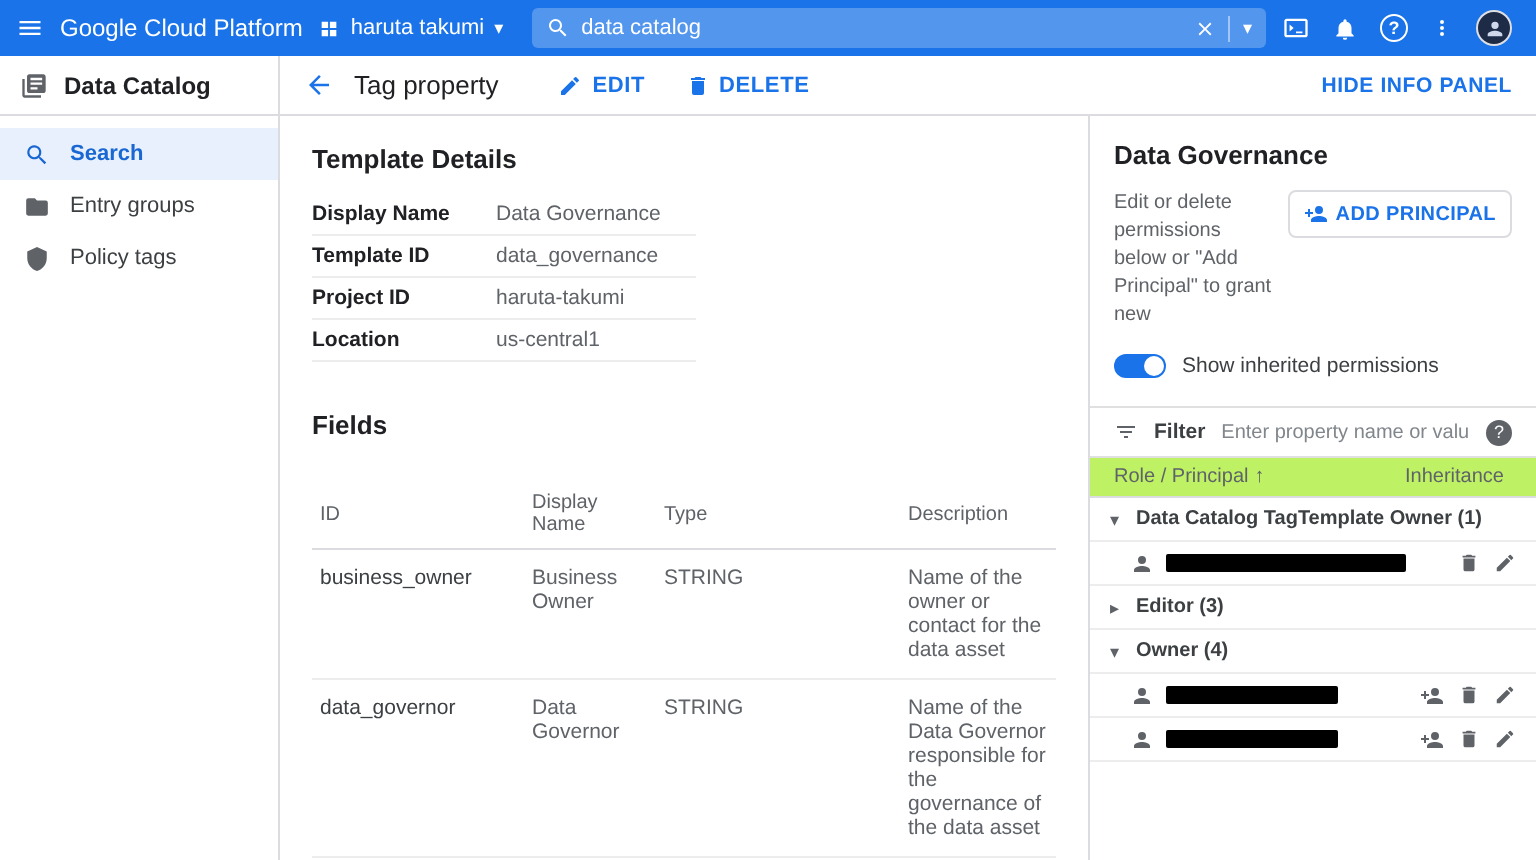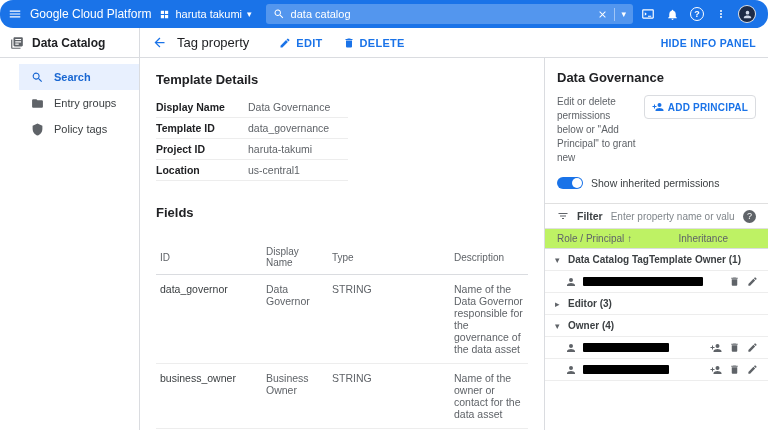--- a/index.html
+++ b/index.html
@@ -3,21 +3,21 @@
 <meta charset="utf-8">
 <style>
   * { margin:0; padding:0; box-sizing:border-box; }
   html,body { width:768px; height:430px; overflow:hidden; background:#fff;
     font-family:"Liberation Sans", sans-serif; color:#202124; }
   svg { display:block; }
   button { font-family:inherit; }
 
   
   .appbar { height:28px; background:#1a73e8; color:#fff; display:flex; align-items:center;
-    padding:0 8px; gap:8px;border-radius:13px; }
+    padding:0 8px; gap:8px; }
   .icon-btn { background:transparent; border:none; color:inherit; display:flex; align-items:center;
     justify-content:center; cursor:pointer; padding:0; }
   .brand { font-size:12px; white-space:nowrap; }
   .project-sel { display:flex; align-items:center; gap:5px; font-size:11px; cursor:pointer; white-space:nowrap; }
   .caret-glyph { font-size:9px; line-height:1; }
   .search-wrap { flex:1; max-width:390px; height:20px; background:rgba(255,255,255,.25); border-radius:3px;
     display:flex; align-items:center; gap:6px; padding:0 7px; margin-left:6px; }
   .search-input { flex:1; min-width:0; background:transparent; border:none; outline:none; color:#fff; font-size:11px; }
   .search-divider { width:1px; height:13px; background:rgba(255,255,255,.45); }
   .appbar-right { margin-left:auto; display:flex; align-items:center; gap:11px; padding-right:4px; }
@@ -28,21 +28,21 @@
 
   
   .frame { display:flex; height:402px; }
 
   
   .sidebar { width:140px; flex:none; border-right:1px solid #dadce0; display:flex; flex-direction:column; background:#fff; }
   .sidebar-head { height:30px; flex:none; display:flex; align-items:center; gap:8px; padding:0 10px;
     border-bottom:1px solid #dadce0; font-size:12px; font-weight:bold; color:#202124; }
   .nav { padding:6px 0; }
   .nav-item { height:26px; display:flex; align-items:center; gap:10px; padding:0 12px; font-size:11px;
-    color:#3c4043; cursor:pointer;margin-left:19px; }
+    color:#3c4043; cursor:pointer; }
   .nav-item .nicon { color:#5f6368; flex:none; }
   .nav-item.active { background:#e8f0fe; color:#1967d2; font-weight:bold; }
   .nav-item.active .nicon { color:#1967d2; }
 
   
   .work { flex:1; min-width:0; display:flex; flex-direction:column; }
   .toolbar { height:30px; flex:none; display:flex; align-items:center; gap:8px; padding:0 12px;
     border-bottom:1px solid #dadce0; }
   .back-btn { color:#1a73e8; margin-right:2px; }
   .toolbar-title { font-size:13px; color:#202124; margin-right:16px; }
@@ -84,21 +84,21 @@
   .filter-bar { margin-top:14px; height:26px; display:flex; align-items:center; gap:8px; padding:0 12px;
     border-top:1px solid #e0e0e0; border-bottom:1px solid #e0e0e0; }
   .filter-label { font-size:10.5px; font-weight:bold; color:#3c4043; }
   .filter-input { flex:1; min-width:0; border:none; outline:none; font-size:10px; color:#202124; background:transparent; }
   .filter-input::placeholder { color:#80868b; }
   .help-circle { width:13px; height:13px; border-radius:50%; background:#5f6368; color:#fff; font-size:9px;
     display:flex; align-items:center; justify-content:center; cursor:pointer; flex:none; }
   .ptable-head { height:20px; display:flex; align-items:center; background:#bef264; border-bottom:1px solid #dadce0;
     padding:0 12px; font-size:10px; color:#5f6368; }
   .ptable-head .role { display:flex; align-items:center; gap:3px; cursor:pointer; }
-  .ptable-head .inher { margin-left:auto; margin-right:28px; }
+  .ptable-head .inher { margin-left:auto; margin-right:4px; }
   .prow { display:flex; align-items:center; height:22px; padding:0 10px; border-bottom:1px solid #ededed;
     font-size:10px; color:#3c4043; cursor:pointer; }
   .prow .caret { width:13px; flex:none; color:#5f6368; font-size:9px; }
   .group-label { font-weight:bold; white-space:nowrap; overflow:hidden; text-overflow:ellipsis; }
   .member { padding-left:20px; gap:6px; }
   .member .picon { color:#5f6368; flex:none; }
   .redact { height:9px; background:#000; border-radius:1px; flex:none; }
   .redact.w1 { width:120px; }
   .redact.w2 { width:86px; }
   .row-icons { margin-left:auto; display:flex; align-items:center; gap:7px; color:#5f6368; }
@@ -290,32 +290,32 @@
             <tr>
               <th>ID</th>
               <th>Display Name</th>
               <th>Type</th>
               <th></th>
               <th>Description</th>
             </tr>
           </thead>
           <tbody>
             <tr>
+              <td class="idcell">business_owner</td>
+              <td>Business Owner</td>
+              <td>STRING</td>
+              <td></td>
+              <td>Name of the owner or contact for the data asset</td>
+            </tr>
+            <tr>
               <td class="idcell">data_governor</td>
               <td>Data Governor</td>
               <td>STRING</td>
               <td></td>
               <td>Name of the Data Governor responsible for the governance of the data asset</td>
-            </tr>
-            <tr>
-              <td class="idcell">business_owner</td>
-              <td>Business Owner</td>
-              <td>STRING</td>
-              <td></td>
-              <td>Name of the owner or contact for the data asset</td>
             </tr>
             <tr>
               <td class="idcell">data_classfication</td>
               <td>Data Classification</td>
               <td>ENUM</td>
               <td class="values-cell">
                 
                 
               </td>
               <td>The data classification of the asset</td>

